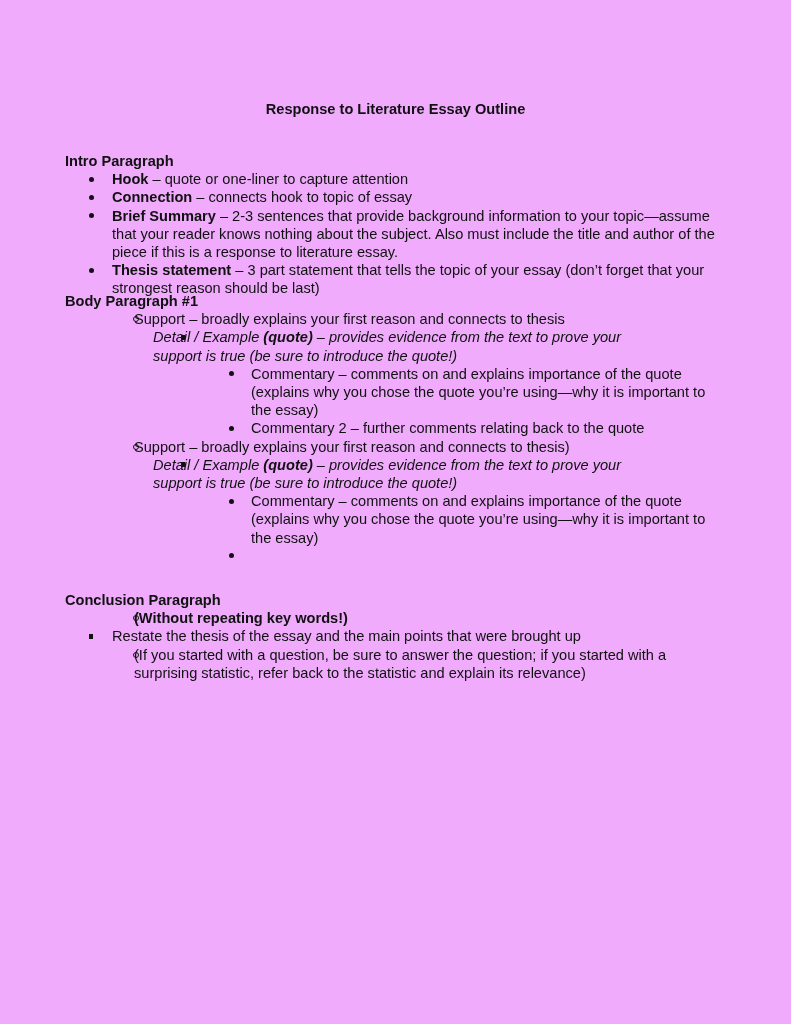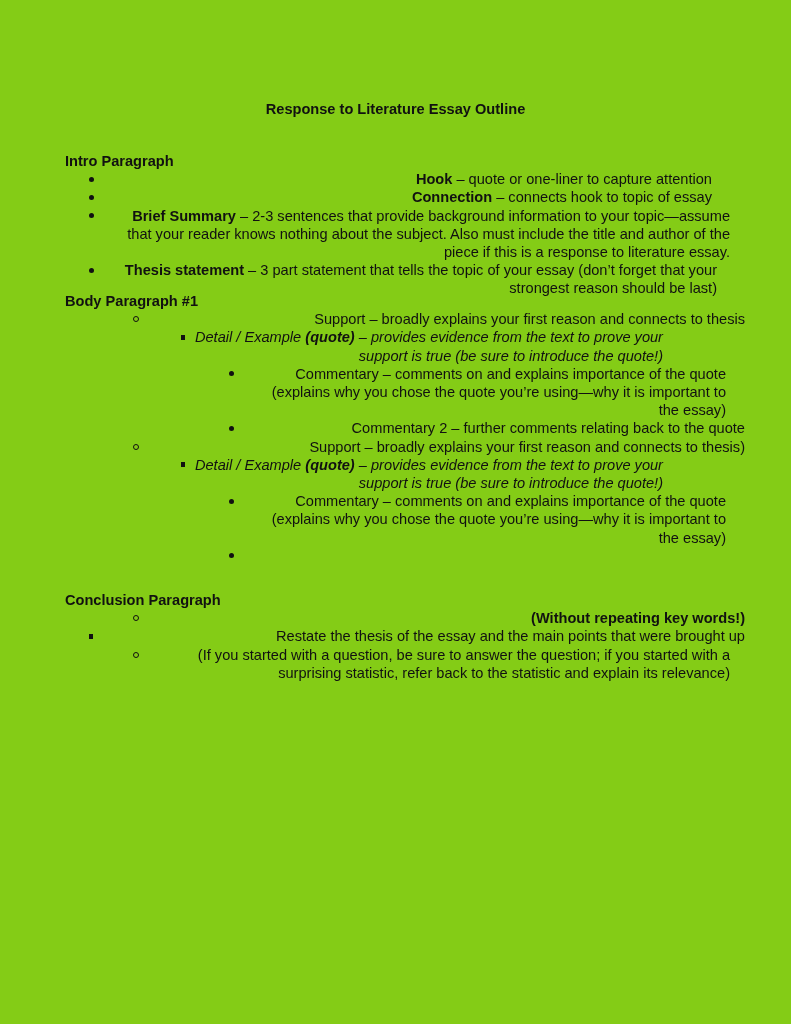--- a/index.html
+++ b/index.html
@@ -16,21 +16,21 @@
       color: #111111;
       font-size: 14.6px;
       line-height: 18.2px;
     }
     .page {
       position: absolute;
       left: 0;
       top: 0;
       width: 791px;
       height: 1024px;
-      background: #84cc16;
+      background: #f0abfc;
     }
     .title {
       position: absolute;
       top: 100px;
       left: 0;
       width: 791px;
       text-align: center;
       font-weight: bold;
       font-size: 14.6px;
     }
@@ -50,29 +50,28 @@
       position: absolute;
       top: 0;
       height: 18.2px;
       display: flex;
       align-items: center;
       justify-content: center;
       width: 12px;
     }
     .item .text {
       display: block;
-      text-align: right;
     }
     .b { font-weight: bold; }
 
     
     .l1 .marker { left: 20px; }   
     .l1 .text   { margin-left: 47px; } 
     .l2 .marker { left: 65px; }   
-    .l2 .text   { margin-left: 93px; } 
+    .l2 .text   { margin-left: 69px; } 
     .l3 .marker { left: 112px; }  
     .l3 .text   { margin-left: 88px; font-style: italic; } 
     .l4 .marker { left: 160px; }  
     .l4 .text   { margin-left: 186px; } 
 
     .dot {
       width: 5px; height: 5px; border-radius: 50%; background: #111;
     }
     .circle {
       width: 6px; height: 6px; border-radius: 50%; border: 1px solid #111; box-sizing: border-box;

